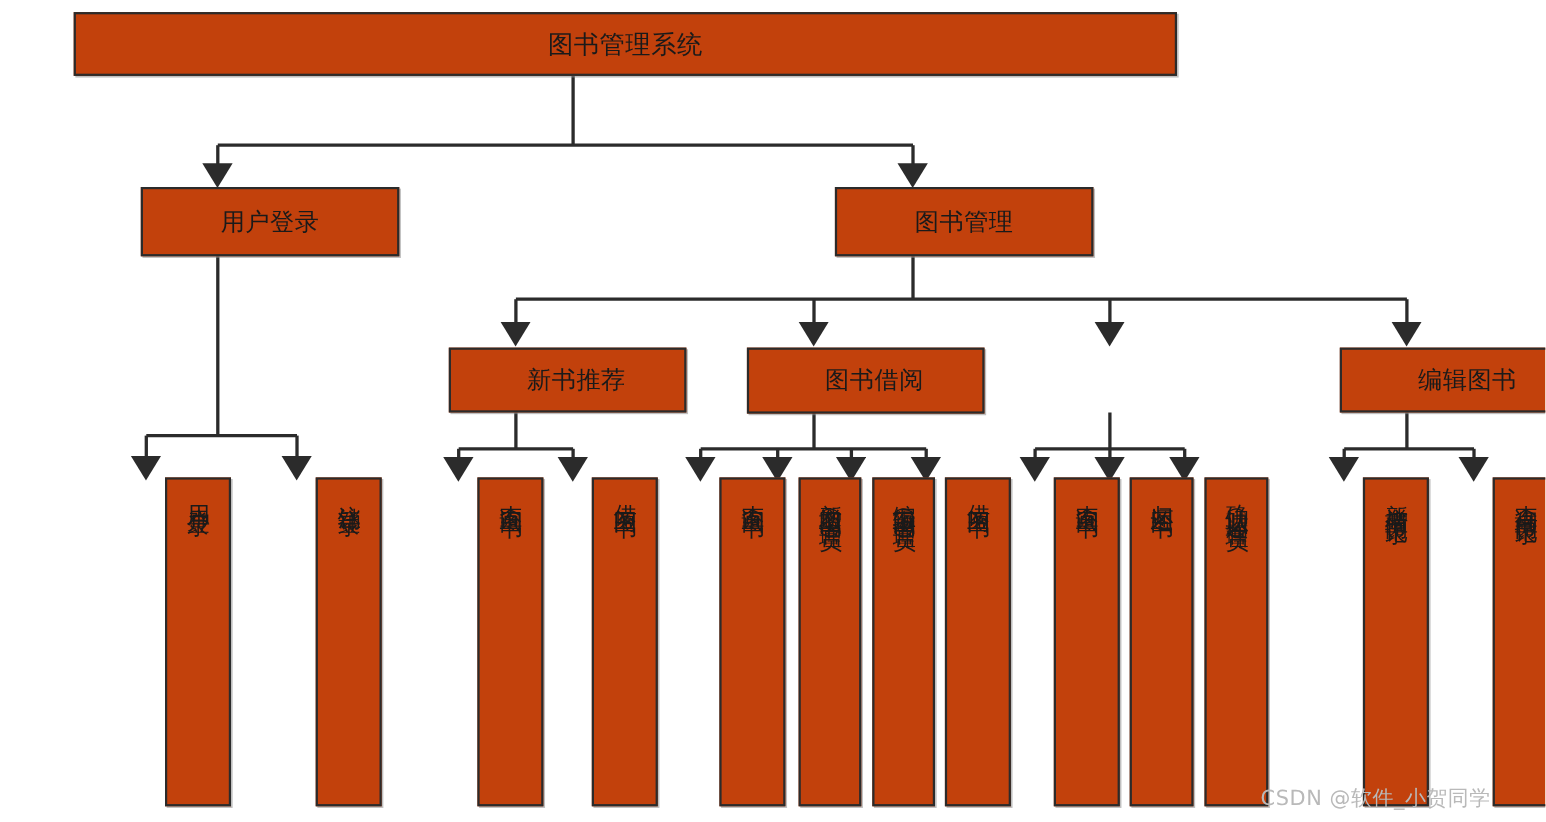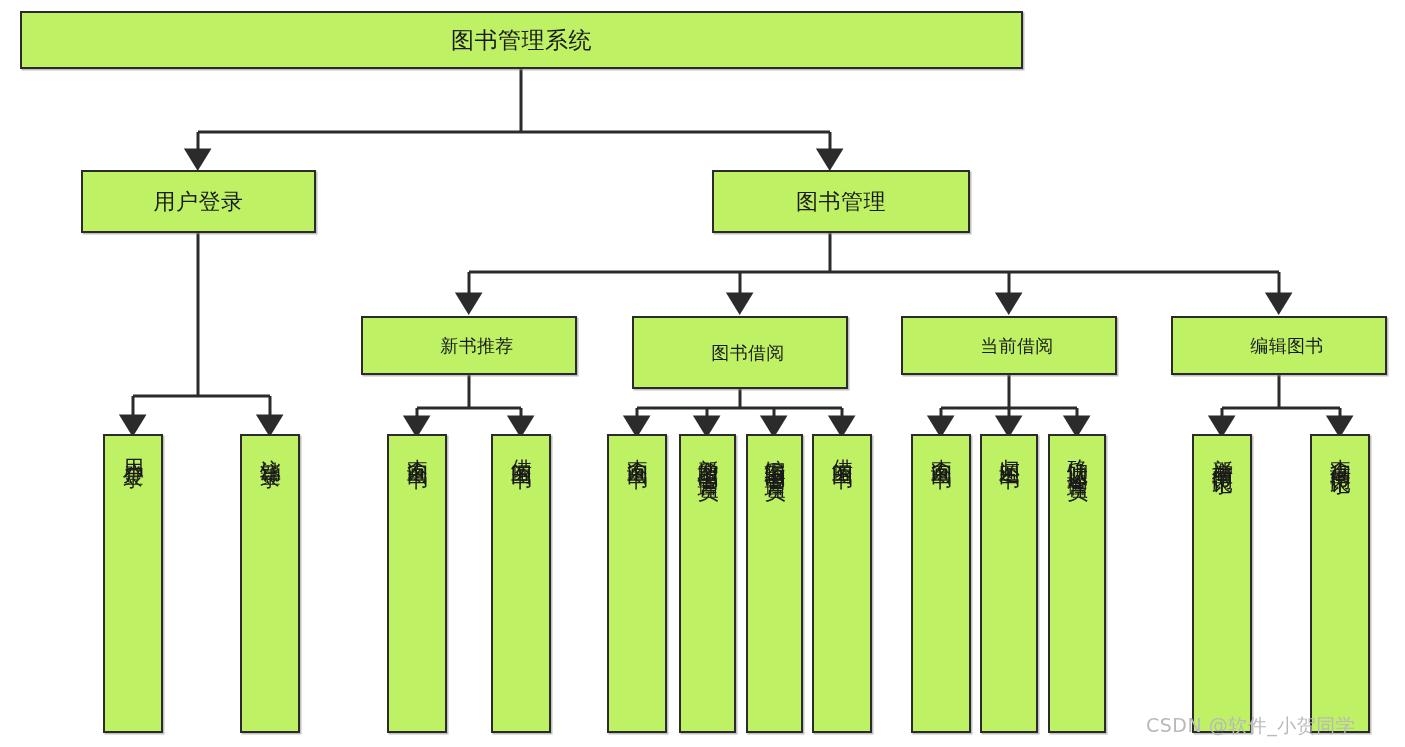--- a/index.html
+++ b/index.html
@@ -22,45 +22,46 @@
     position: absolute;
     left: 0;
     top: 0;
     width: 1405px;
     height: 747px;
     pointer-events: none;
   }
   .node {
     position: absolute;
     box-sizing: border-box;
-    background: #bef264;
+    background: #c2410c;
     border: 2px solid #2b2b2b;
     display: flex;
     align-items: center;
     justify-content: center;
     color: #1a1a1a;
     box-shadow: 1.5px 1.5px 0 rgba(140,140,140,0.55);
     z-index: 2;
+    margin-left: 47px;
   }
   .node .label {
     display: block;
     letter-spacing: 0.02em;
     white-space: nowrap;
   }
   
   .node.level-1 {
     font-size: 23px;
   }
   
   .node.level-2 {
     font-size: 22px;
   }
   
   .node.level-3 {
-    font-size: 18px;
+    font-size: 22px;
     padding-left: 16px;
   }
   
   .node.leaf {
     font-size: 21px;
     align-items: flex-start;
     justify-content: center;
     padding-top: 6px;
   }
   .node.leaf .label {
@@ -138,35 +139,32 @@
   </svg>
 
   <div class="node level-1" style="left:20px; top:11px; width:1003px; height:58px;">
     <span class="label">图书管理系统</span>
   </div>
 
   <div class="node level-2" style="left:81px; top:170px; width:235px; height:63px;">
     <span class="label">用户登录</span>
   </div>
 
-  <div class="node level-2" style="left:712px; top:170px; width:258px; height:63px;">
+  <div class="node level-2" style="left:712px; top:170px; width:235px; height:63px;">
     <span class="label">图书管理</span>
   </div>
 
   <div class="node level-3" style="left:361px; top:316px; width:216px; height:59px;">
     <span class="label">新书推荐</span>
   </div>
 
-  <div class="node level-3" style="left:632px; top:316px; width:216px; height:73px;">
+  <div class="node level-3" style="left:632px; top:316px; width:216px; height:60px;">
     <span class="label">图书借阅</span>
   </div>
 
-  <div class="node level-3" style="left:901px; top:316px; width:216px; height:59px;">
-    <span class="label">当前借阅</span>
-  </div>
 
   <div class="node level-3" style="left:1171px; top:316px; width:216px; height:59px;">
     <span class="label">编辑图书</span>
   </div>
 
   <div class="node leaf" style="left:103px; top:434px; width:60px; height:299px;">
     <span class="label">用户登录</span>
   </div>
 
   <div class="node leaf" style="left:240px; top:434px; width:60px; height:299px;">

